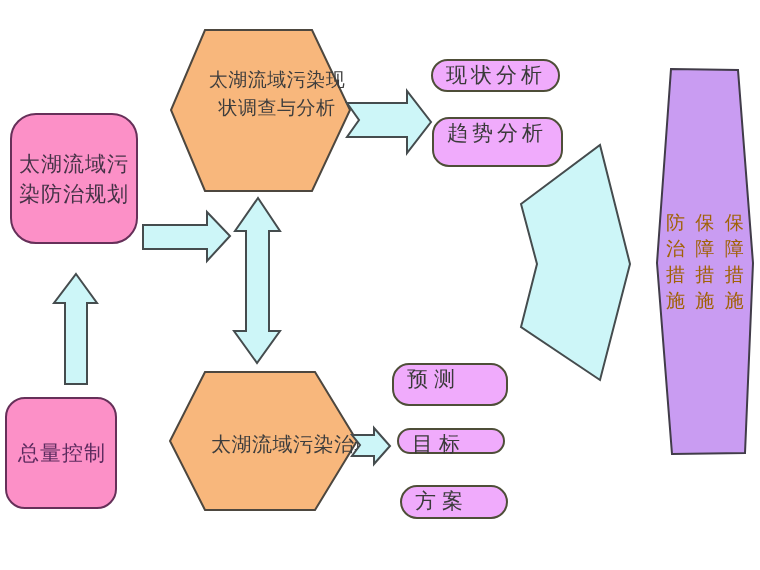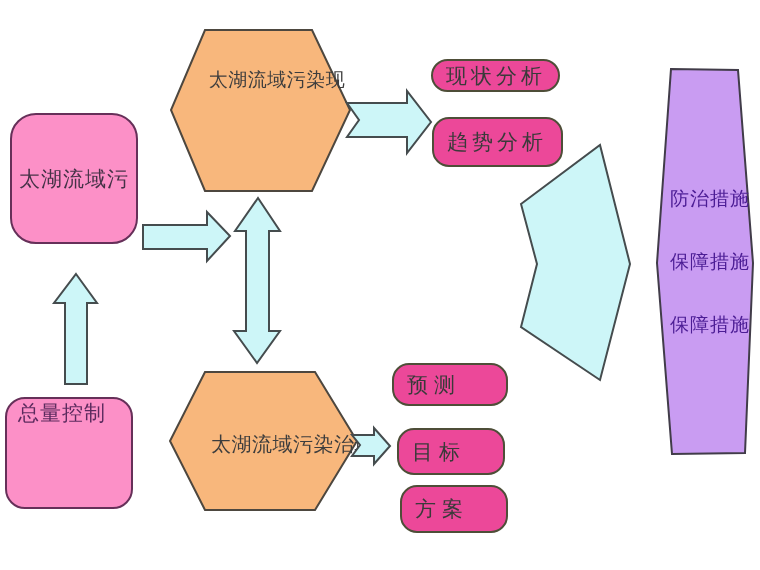--- a/index.html
+++ b/index.html
@@ -15,54 +15,54 @@
   .pinkbox {
     position:absolute; z-index:2; background:#fc90c7; border:2px solid #663059;
     box-sizing:border-box; color:#453247;
   }
   .plan-box {
     left:10px; top:113px; width:128px; height:131px; border-radius:26px;
     display:flex; flex-direction:column; justify-content:center; text-align:center;
     font-size:21px; line-height:30px; letter-spacing:1px;align-items:center;
   }
   .total-box {
-    left:5px; top:397px; width:128px; height:112px; border-radius:20px;
-    display:flex; padding-left:11px;
+    left:5px; top:397px; width:112px; height:112px; border-radius:20px;
+    display:flex; align-items:center; padding-left:11px;
     font-size:21px; letter-spacing:1px; color:#5b2a5e;
   }
 
   
   .hex1-label {
     left:197px; top:66px; width:160px; text-align:center;
     font-size:19px; line-height:28px; letter-spacing:0.5px;
   }
   .hex2-label {
     left:211px; top:431px; width:175px; white-space:nowrap;
     font-size:20px; letter-spacing:0.5px;
   }
 
   
   .pill {
-    position:absolute; z-index:2; background:#ec4899; border:2px solid #4e4e38;
+    position:absolute; z-index:2; background:#f0abfc; border:2px solid #4e4e38;
     border-radius:17px; box-sizing:border-box;
-    display:flex; align-items:center; padding-left:13px;
+    display:flex; padding-left:13px;
     font-size:21px; letter-spacing:4px; color:#3a3a3a;
   }
   .pill-status { left:431px; top:59px;  width:129px; height:33px; }
   .pill-trend  { left:432px; top:117px; width:131px; height:50px; }
   .pill-forecast { left:392px; top:363px; width:116px; height:43px; letter-spacing:6px; }
-  .pill-goal     { left:397px; top:428px; width:108px; height:47px; letter-spacing:6px; }
-  .pill-scheme   { left:400px; top:485px; width:108px; height:48px; letter-spacing:6px; }
+  .pill-goal     { left:397px; top:428px; width:108px; height:26px; letter-spacing:6px; }
+  .pill-scheme   { left:400px; top:485px; width:108px; height:34px; letter-spacing:6px; }
 
   
   .result-label {
     left:660px; top:70px; width:94px; height:384px;
-    display:flex; flex-direction:column; justify-content:center; align-items:center;
+    display:flex; flex-direction:row; justify-content:center; align-items:center;
     row-gap:37px; font-size:19px; line-height:26px; letter-spacing:1px;
-    color:#4c1d95; padding-left:6px; box-sizing:border-box;
+    color:#a16207; padding-left:6px; box-sizing:border-box;
   }
 </style>
 </head>
 <body>
 
 <div class="stage">
 
   <svg class="layer" width="760" height="570" viewBox="0 0 760 570">
 
     <polygon points="76,274 97,303 87,303 87,384 65,384 65,303 54,303" fill="#cdf6f8" stroke="#454c4e" stroke-width="2"></polygon>
@@ -77,28 +77,30 @@
 
     <polygon points="347,103 407,103 407,91 431,122 407,153 407,137 347,137 359,120" fill="#cdf6f8" stroke="#454c4e" stroke-width="2"></polygon>
 
     <polygon points="521,204 600,145 630,264 600,380 521,327 537,264" fill="#cdf6f8" stroke="#454c4e" stroke-width="2"></polygon>
 
     <polygon points="671,69 738,70 753,263 745,453 672,454 657,263" fill="#c99cf2" stroke="#413c49" stroke-width="2"></polygon>
   </svg>
 
   <div class="pinkbox plan-box">
     <span>太湖流域污</span>
+    <span>染防治规划</span>
   </div>
 
   <div class="pinkbox total-box">
     <span>总量控制</span>
   </div>
 
   <div class="lbl hex1-label">
     <div>太湖流域污染现</div>
+    <div>状调查与分析</div>
   </div>
 
   <div class="lbl hex2-label">太湖流域污染治理</div>
 
   <div class="pill pill-status">
     <span>现状分析</span>
   </div>
   <div class="pill pill-trend">
     <span>趋势分析</span>
   </div>

